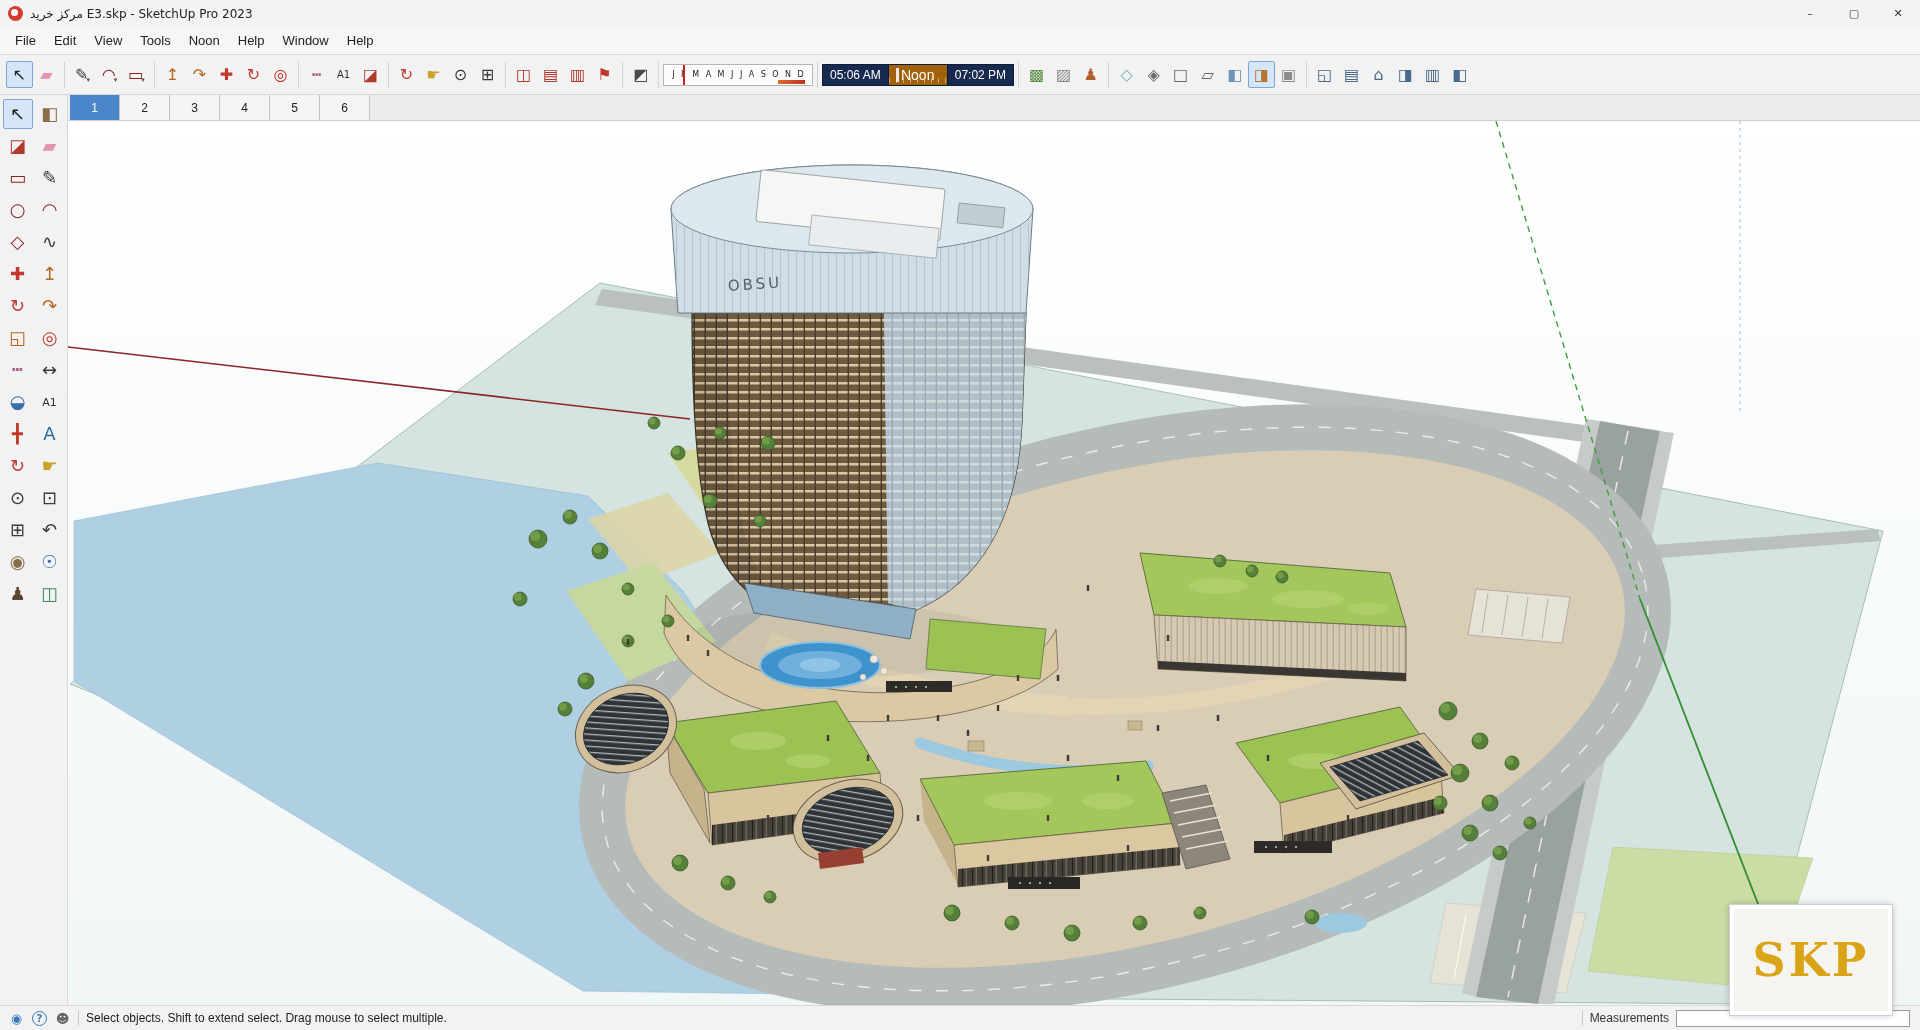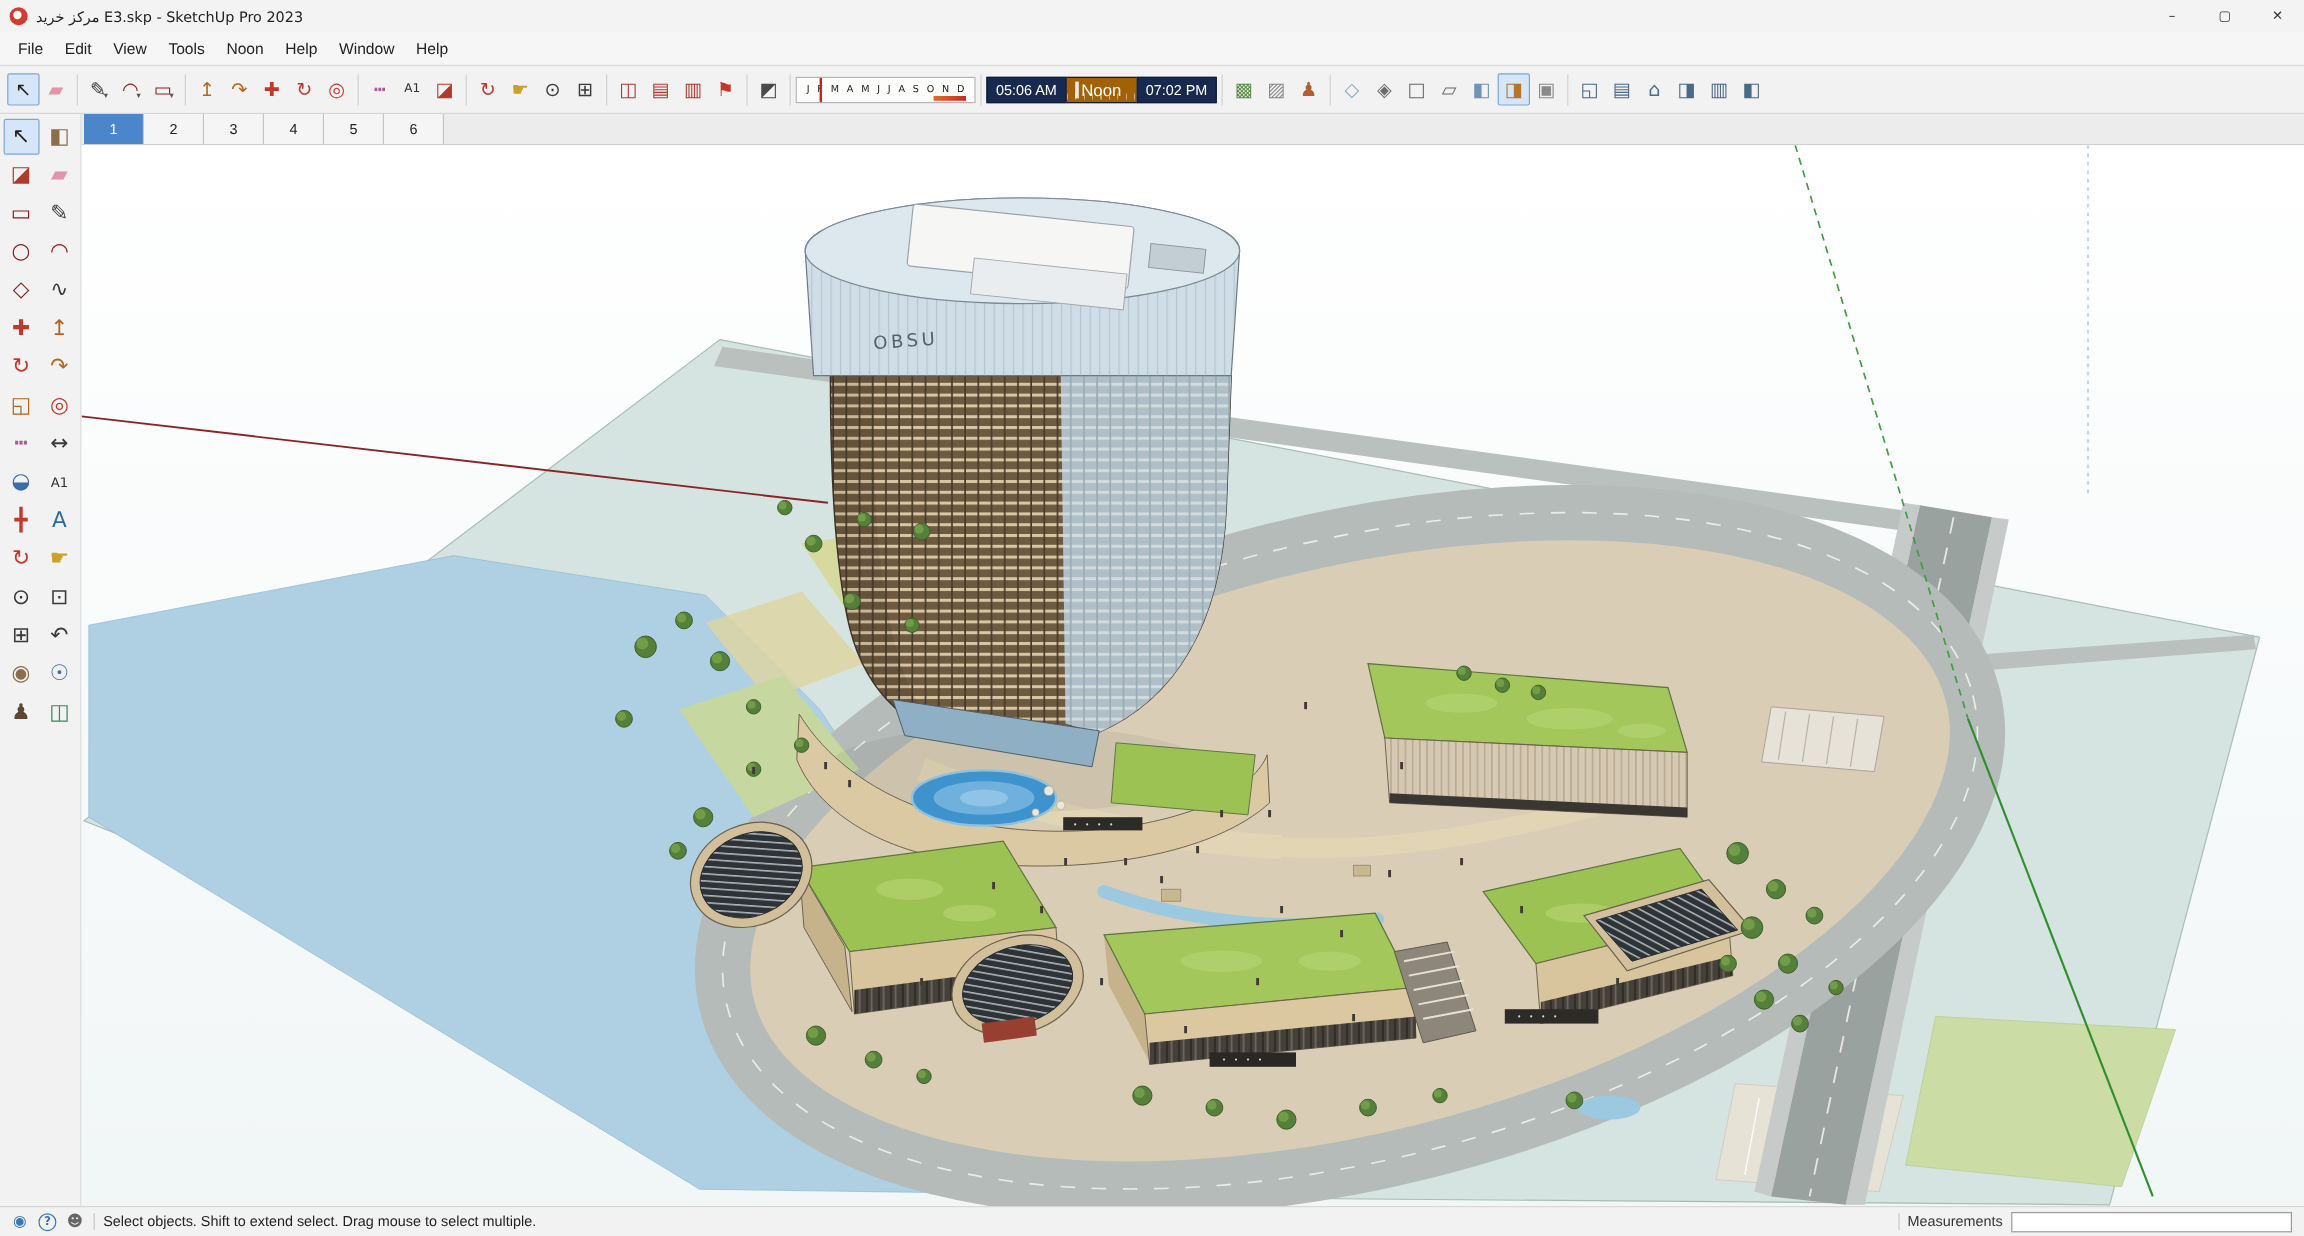--- a/index.html
+++ b/index.html
@@ -618,20 +618,23 @@
           </g>
 
         <g data-name="drawing-axes">
           <line x1="0" y1="226" x2="622" y2="298" stroke="#8b2525" stroke-width="1.6" data-name="red-axis-line"></line>
           <line x1="1428" y1="0" x2="1572" y2="478" stroke="#3f9e3f" stroke-width="1.4" stroke-dasharray="6 5" data-name="green-axis-dashed-line"></line>
           <line x1="1572" y1="478" x2="1726" y2="876" stroke="#2f8f2f" stroke-width="1.8" data-name="green-axis-line"></line>
           <line x1="1672" y1="0" x2="1672" y2="292" stroke="#a9c7e4" stroke-width="1.2" stroke-dasharray="3 4" data-name="blue-axis-dashed-line"></line>
         </g>
       </svg>
 
+      <div class="watermark" data-name="skp-watermark">
+        <span data-name="skp-watermark-text">SKP</span>
+      </div>
     </div>
   </div>
 </div>
 
 <div class="statusbar" data-name="statusbar">
   <span id="status-icons" style="display:flex;gap:7px;align-items:center;">
       <span class="sicon" data-name="geolocation-icon">◉</span>
       <span class="sicon" data-name="help-icon">?</span>
       <span class="sicon" data-name="user-icon">☻</span>
     </span>

